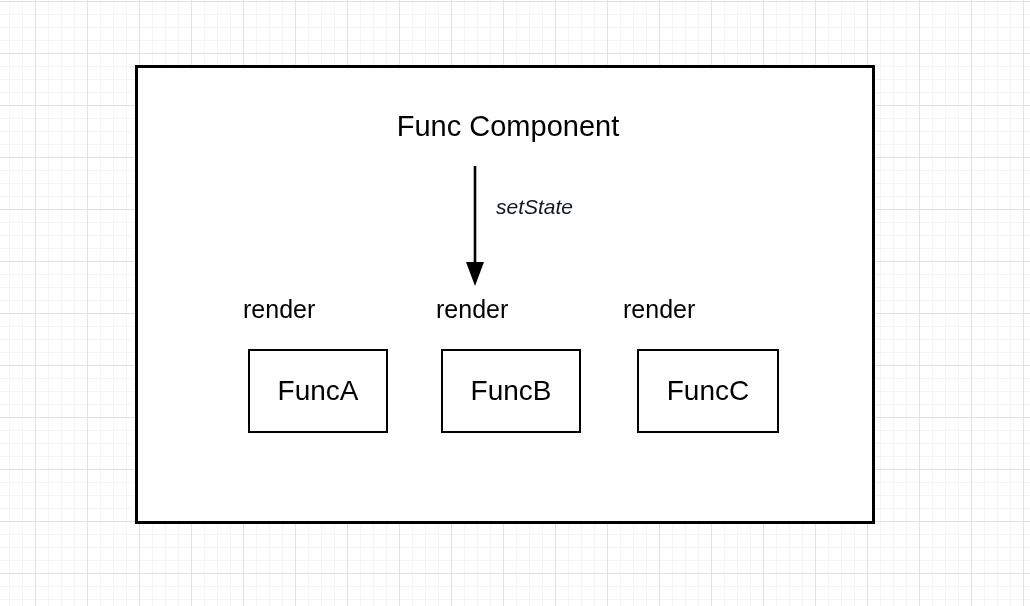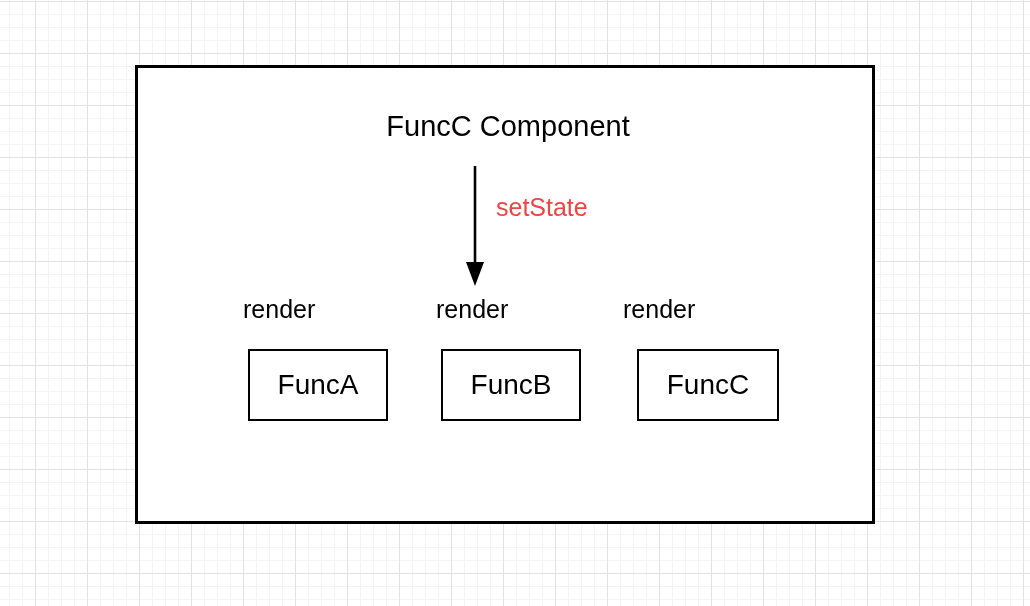--- a/index.html
+++ b/index.html
@@ -69,24 +69,25 @@
     top: 93px;      
     width: 40px;
     height: 130px;
     overflow: visible;
   }
 
   #setstate-label {
     position: absolute;
     left: 358px;   
     top: 124px;    
-    font-size: 25px;
+    font-size: 21px;
     line-height: 30px;
-    color: #ef4444;
+    color: #0f172a;
     white-space: nowrap;
+    font-style: italic;
   }
 
   
   .column {
     position: absolute;
     top: 226px;   
     width: 150px;
   }
   #column-0 { left: 105px; }  
   #column-1 { left: 298px; }
@@ -97,21 +98,21 @@
     text-align: left;
     font-size: 25px;
     line-height: 30px;
     color: #000000;
     white-space: nowrap;
   }
 
   .func-box {
     position: absolute;
     top: 281px;    
-    height: 72px;
+    height: 84px;
     box-sizing: border-box;
     border: 2.5px solid #000000;
     background-color: #ffffff;
     display: flex;
     align-items: center;
     justify-content: center;
   }
   #func-box-0 { left: 110px; width: 140px; }  
   #func-box-1 { left: 303px; width: 140px; }  
   #func-box-2 { left: 499px; width: 142px; }  
@@ -123,21 +124,21 @@
     white-space: nowrap;
   }
 </style>
 </head>
 <body>
 
 <div id="canvas">
 
   <div id="outer-container">
 
-    <div id="diagram-title">FuncC Component</div>
+    <div id="diagram-title">Func Component</div>
 
     <svg id="setstate-arrow" viewBox="0 0 40 130" width="40" height="130" xmlns="http://www.w3.org/2000/svg">
       <line x1="17" y1="5" x2="17" y2="108" stroke="#000000" stroke-width="2.6"></line>
       <polygon points="17,125 8,101 26,101" fill="#000000"></polygon>
     </svg>
 
     <div id="setstate-label">setState</div>
 
     <div class="column" id="column-0">
       <div class="render-label">render</div>

